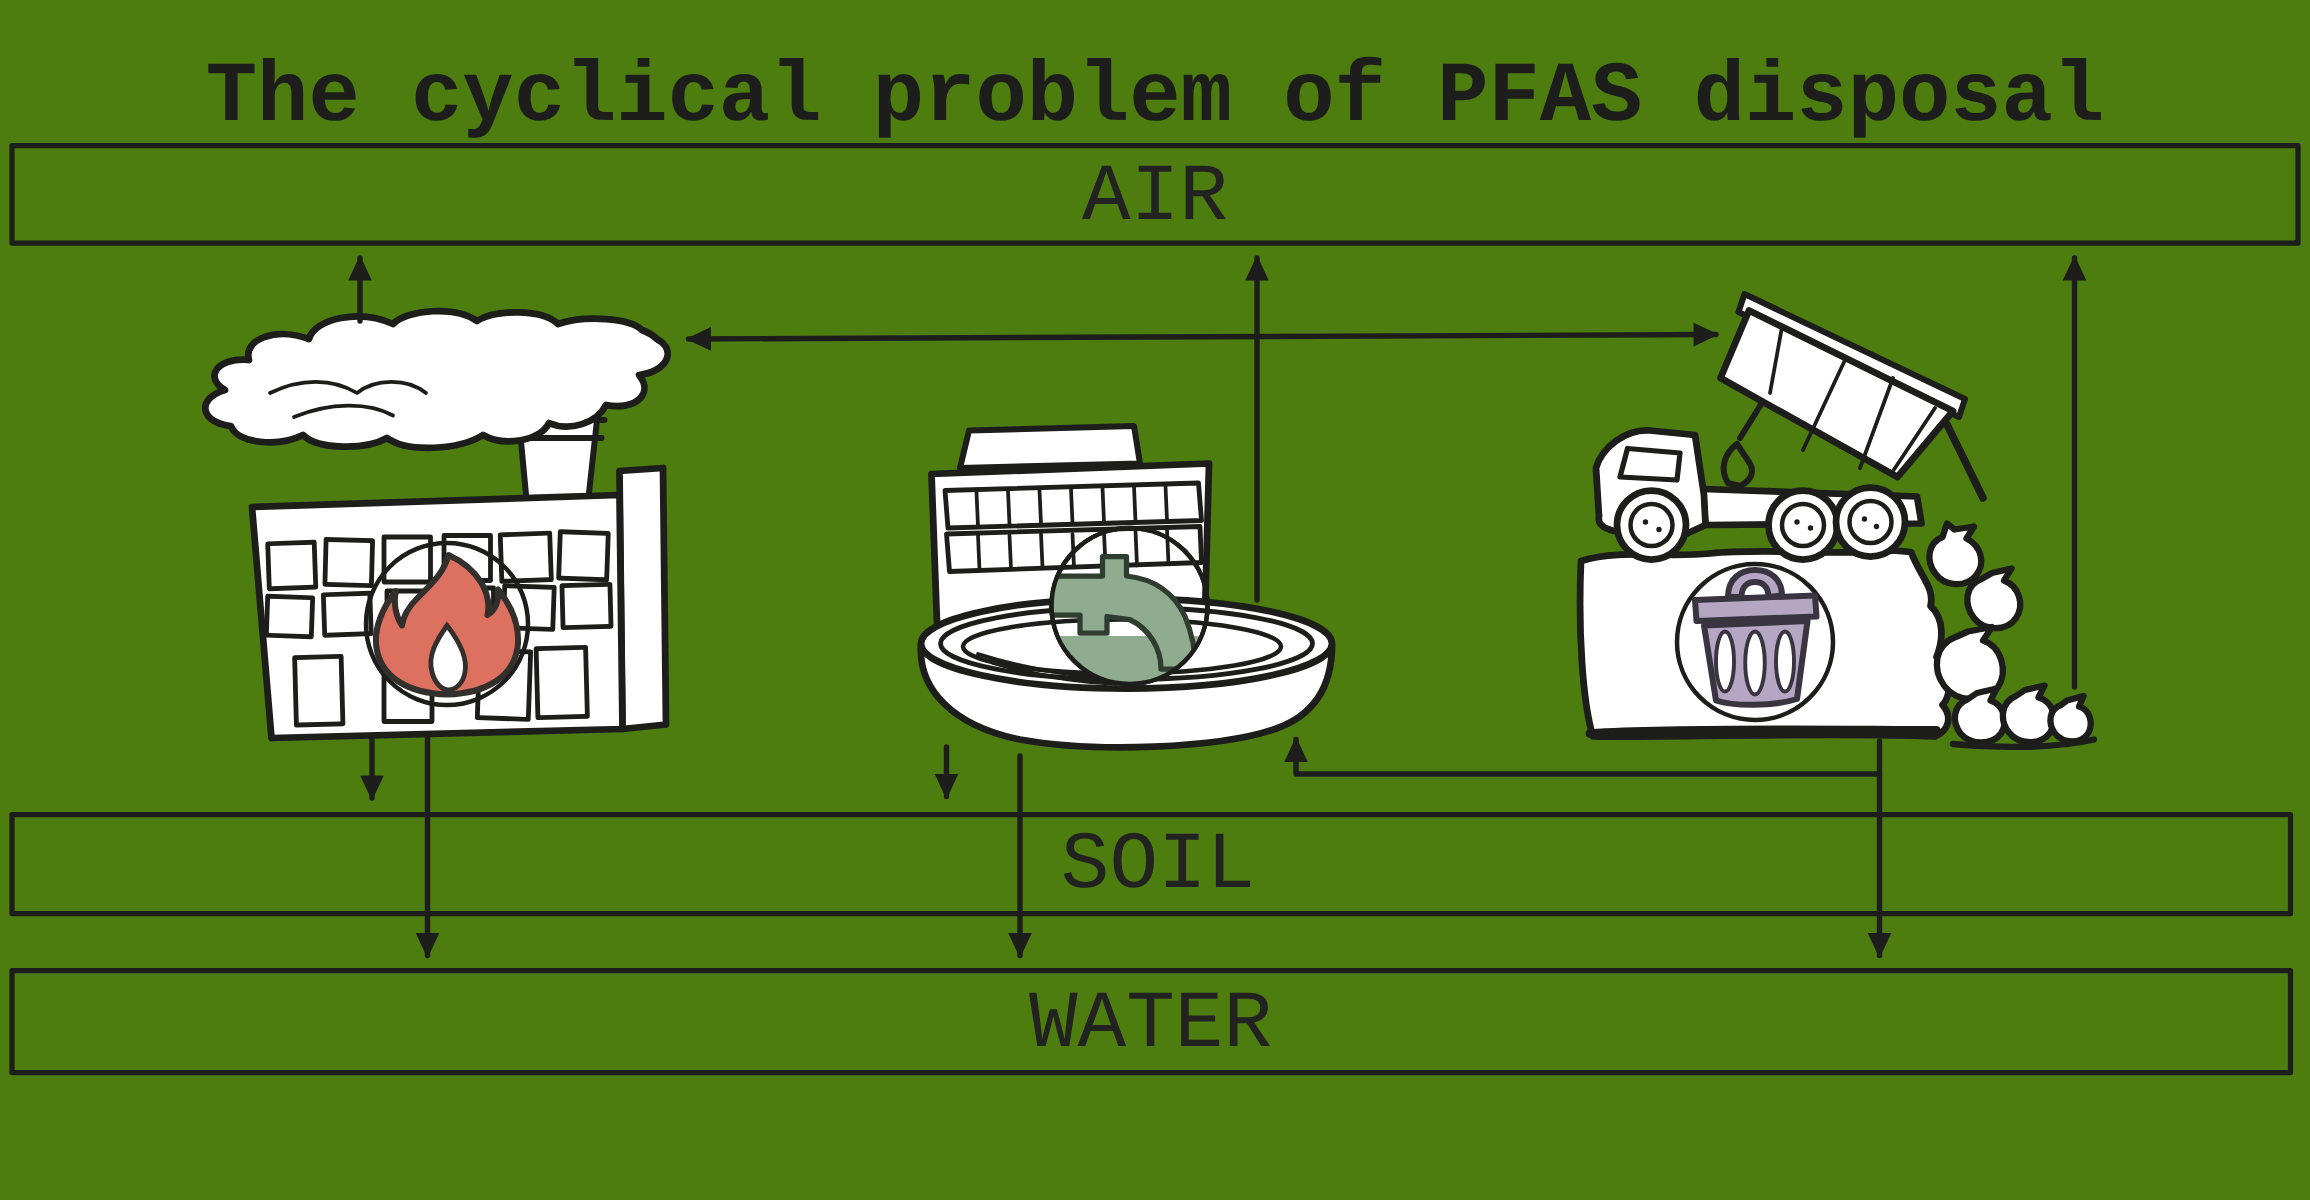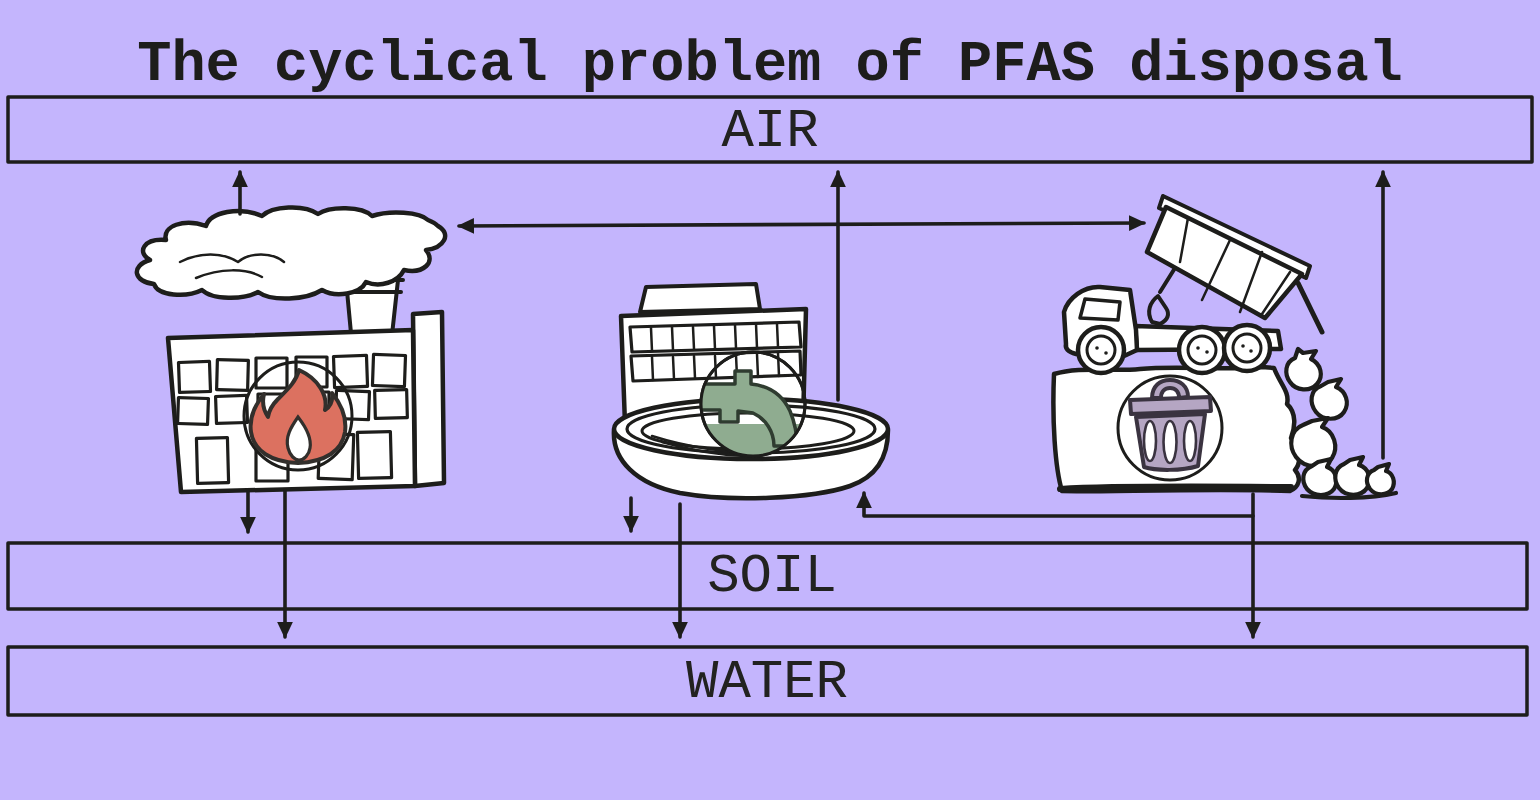--- a/index.html
+++ b/index.html
@@ -1,16 +1,16 @@
 <!DOCTYPE html>
 <html><head>
 <meta charset="utf-8">
 <style>
   html,body{margin:0;padding:0;background:#ffffff;}
-  .stage{position:relative;width:1540px;height:800px;background:#c4b5fd;overflow:hidden;}
+  .stage{position:relative;width:1540px;height:800px;background:#4d7c0f;overflow:hidden;}
   svg{display:block;}
   text{font-family:"Liberation Mono","DejaVu Sans Mono",monospace;fill:#1d1d1b;}
   .title-text{font-size:57px;font-weight:bold;letter-spacing:0px;}
   .layer-text{font-size:54px;font-weight:normal;fill:#222220;}
   .ink{stroke:#1d1d1b;fill:none;stroke-linecap:round;stroke-linejoin:round;}
   .ink-f{stroke:#1d1d1b;fill:#ffffff;stroke-linecap:round;stroke-linejoin:round;}
   .thin{stroke-width:2.5;}
 </style>
 </head>
 <body>

